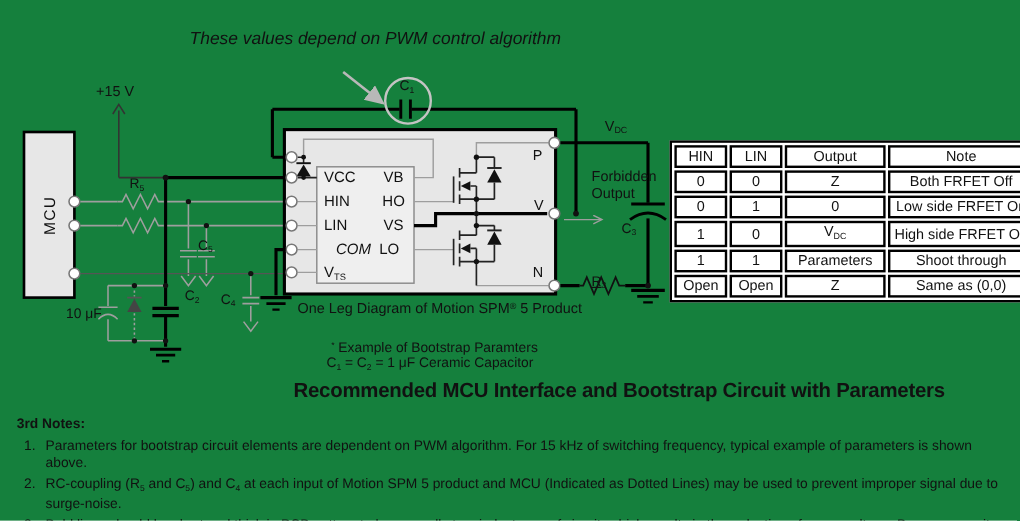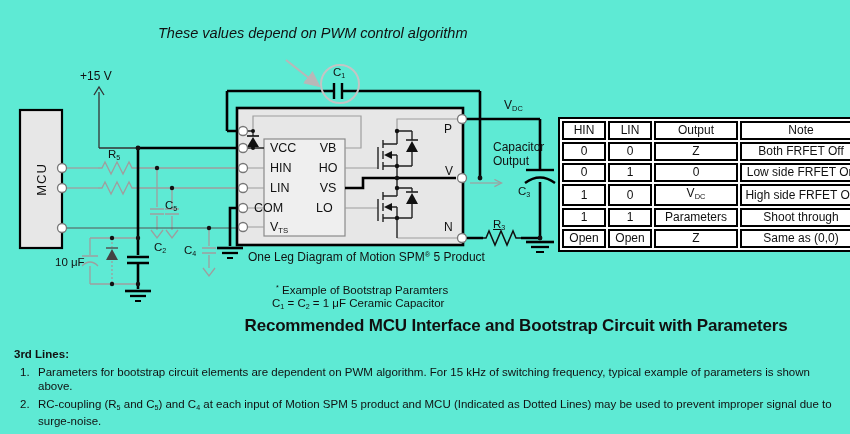--- a/index.html
+++ b/index.html
@@ -1,16 +1,16 @@
 <!DOCTYPE html>
 <html><head>
 <meta charset="utf-8">
 <style>
   html,body{margin:0;padding:0;background:#fff;}
-  .stage{position:relative;width:850px;height:434px;background:#5eead4;
+  .stage{position:relative;width:850px;height:434px;background:#15803d;
          font-family:"Liberation Sans",sans-serif;color:#111;overflow:hidden;}
   .lbl{position:absolute;white-space:nowrap;font-size:12px;color:#111;}
   sub{font-size:0.62em;vertical-align:-0.3em;}
   sup{font-size:0.62em;vertical-align:0.5em;}
   .pwm-note{font-size:14.5px;font-style:italic;}
   .small{font-size:11.5px;}
   .pin{font-size:12.5px;}
   .mcu-v{left:13px;top:172px;width:56px;text-align:center;transform:rotate(-90deg);
          font-size:13px;letter-spacing:1px;}
   .title{left:136px;top:316px;width:760px;text-align:center;font-size:17px;
@@ -205,33 +205,33 @@
   <div class="lbl mcu-v">MCU</div>
 
   <div class="lbl small" style="left:108px;top:148px;">R<sub>5</sub></div>
   <div class="lbl small" style="left:137px;top:199px;padding-left:28px;">C<sub>5</sub></div>
   <div class="lbl small" style="left:154px;top:241px;">C<sub>2</sub></div>
   <div class="lbl small" style="left:55px;top:256px;">10 μF</div>
   <div class="lbl small" style="left:184px;top:244px;">C<sub>4</sub></div>
   <div class="lbl small" style="left:333px;top:66px;">C<sub>1</sub></div>
   <div class="lbl" style="left:504px;top:98px;">V<sub>DC</sub></div>
   <div class="lbl small" style="left:518px;top:185px;">C<sub>3</sub></div>
-  <div class="lbl small" style="left:493px;top:218px;text-decoration:underline;">R<sub>3</sub></div>
-
-  <div class="lbl" style="left:493px;top:140px;">Capacitor</div>
+  <div class="lbl small" style="left:493px;top:229px;text-decoration:underline;">R<sub>3</sub></div>
+
+  <div class="lbl" style="left:493px;top:140px;">Forbidden</div>
   <div class="lbl" style="left:493px;top:154px;">Output</div>
 
   <div class="lbl" style="left:444px;top:122px;">P</div>
   <div class="lbl" style="left:445px;top:164px;">V</div>
   <div class="lbl" style="left:444px;top:220px;">N</div>
 
   <div class="lbl pin" style="left:270px;top:141px;">VCC</div>
   <div class="lbl pin" style="left:270px;top:161px;">HIN</div>
   <div class="lbl pin" style="left:270px;top:181px;">LIN</div>
-  <div class="lbl pin" style="left:254px;top:201px;">COM</div>
+  <div class="lbl pin" style="left:280px;top:201px;font-style:italic;">COM</div>
   <div class="lbl pin" style="left:270px;top:220px;">V<sub>TS</sub></div>
   <div class="lbl pin" style="left:316px;top:141px;width:24px;text-align:center;">VB</div>
   <div class="lbl pin" style="left:316px;top:161px;width:24px;text-align:center;">HO</div>
   <div class="lbl pin" style="left:316px;top:181px;width:24px;text-align:center;">VS</div>
   <div class="lbl pin" style="left:316px;top:201px;width:24px;text-align:left;">LO</div>
 
   <div class="lbl" style="left:248px;top:250px;">One Leg Diagram of Motion SPM<sup>®</sup> 5 Product</div>
   <div class="lbl small" style="left:276px;top:284px;"><sup>*</sup>  Example of Bootstrap Paramters</div>
   <div class="lbl small" style="left:272px;top:297px;">C<sub>1</sub> =  C<sub>2</sub> = 1 μF Ceramic Capacitor</div>
 
@@ -272,21 +272,21 @@
       <td class="c2">Open</td>
       <td class="c3">Z</td>
       <td class="c4">Same as (0,0)</td>
     </tr>
   </tbody>
     </table>
 
   <div class="lbl title">Recommended MCU Interface and Bootstrap Circuit with Parameters</div>
 
   <div class="notes">
-    <div class="nh">3rd Lines:</div>
+    <div class="nh">3rd Notes:</div>
     <div class="note-item">
       <span class="num">1.</span>
       <span>Parameters for bootstrap circuit elements are dependent on PWM algorithm. For 15 kHz of switching frequency, typical example of parameters is shown above.</span>
     </div>
     <div class="note-item">
       <span class="num">2.</span>
       <span>RC-coupling (R<sub>5</sub> and C<sub>5</sub>) and C<sub>4</sub> at each input of Motion SPM 5 product and MCU (Indicated as Dotted Lines) may be used to prevent improper signal due to surge-noise.</span>
     </div>
     <div class="note-item">
       <span class="num">3.</span>

